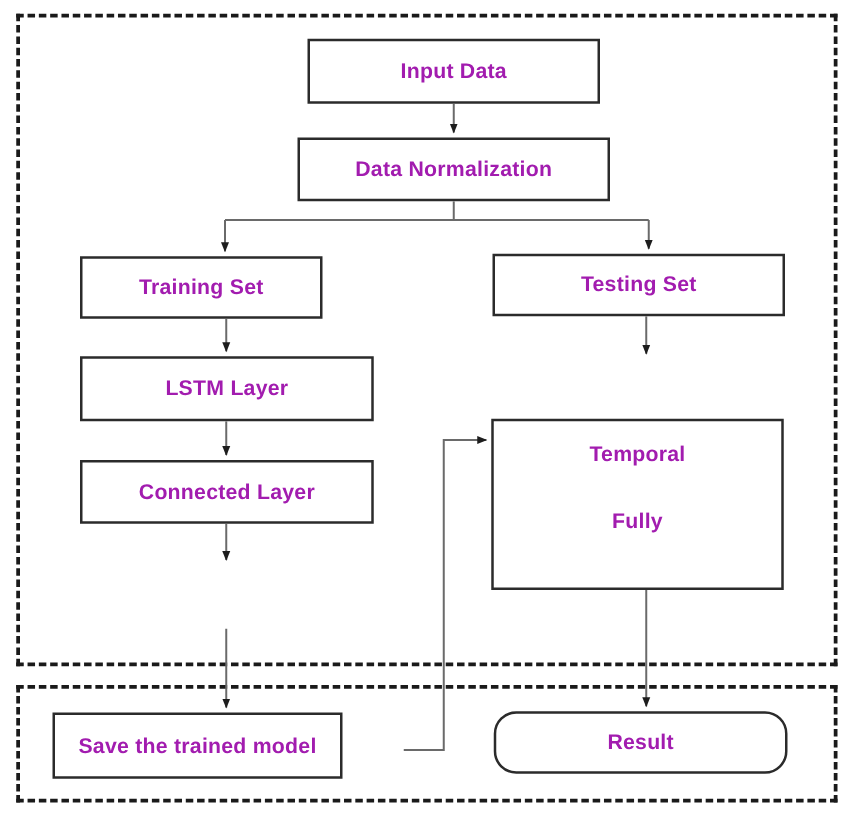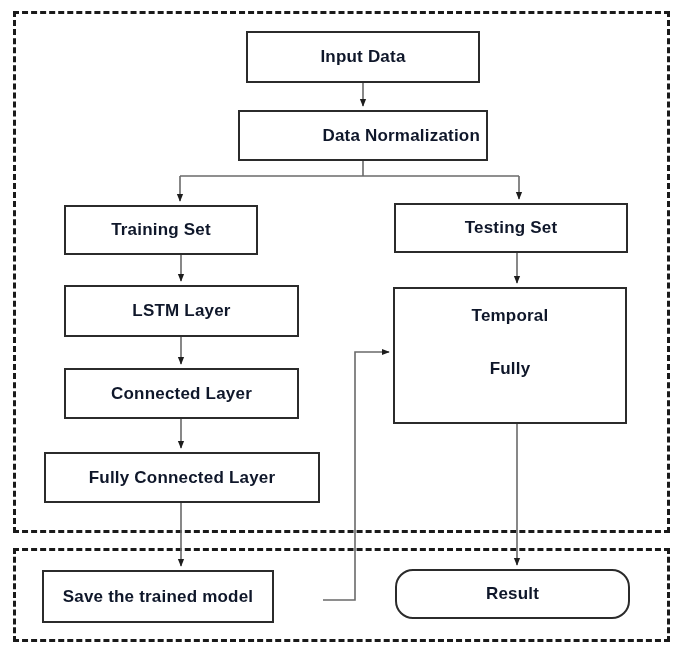--- a/index.html
+++ b/index.html
@@ -35,34 +35,35 @@
   }
   .node {
     position: absolute;
     box-sizing: border-box;
     border: 2.5px solid #2b2b2b;
     background: #ffffff;
     display: flex;
     align-items: center;
     justify-content: center;
     text-align: center;
-    color: #0f172a;
+    color: #a21caf;
     font-weight: bold;
     font-size: 17px;
     letter-spacing: 0.2px;
     line-height: 1.25;
     padding: 0 6px;
   }
   .node.multiline {
     align-items: flex-start;
     padding-top: 14px;
     line-height: 1.55;
+    margin-top: 48px;
   }
   #node-input-data      { left: 246px; top: 31px;  width: 234px; height: 52px; }
-  #node-data-norm       { left: 238px; top: 110px; width: 250px; height: 51px; justify-content: flex-end; }
+  #node-data-norm       { left: 238px; top: 110px; width: 250px; height: 51px; }
   #node-training-set    { left: 64px;  top: 205px; width: 194px; height: 50px; }
   #node-lstm-layer      { left: 64px;  top: 285px; width: 235px; height: 52px; }
   #node-attention-layer { left: 64px;  top: 368px; width: 235px; height: 51px; }
   #node-fully-connected { left: 44px;  top: 452px; width: 276px; height: 51px; }
   #node-testing-set     { left: 394px; top: 203px; width: 234px; height: 50px; }
   #node-temporal-model  { left: 393px; top: 287px; width: 234px; height: 137px; }
   #node-save-model      { left: 42px;  top: 570px; width: 232px; height: 53px; }
   #node-result          { left: 395px; top: 569px; width: 235px; height: 50px; border-radius: 18px; }
 
   #edges {
@@ -122,23 +123,20 @@
   </div>
 
   <div class="node" id="node-lstm-layer">
     <span>LSTM Layer</span>
   </div>
 
   <div class="node" id="node-attention-layer">
     <span>Connected Layer</span>
   </div>
 
-  <div class="node" id="node-fully-connected">
-    <span>Fully Connected Layer</span>
-  </div>
 
   <div class="node" id="node-testing-set">
     <span>Testing Set</span>
   </div>
 
   <div class="node multiline" id="node-temporal-model">
     <span>
       <span>Temporal</span><br>
       <br>
       <span>Fully</span>

